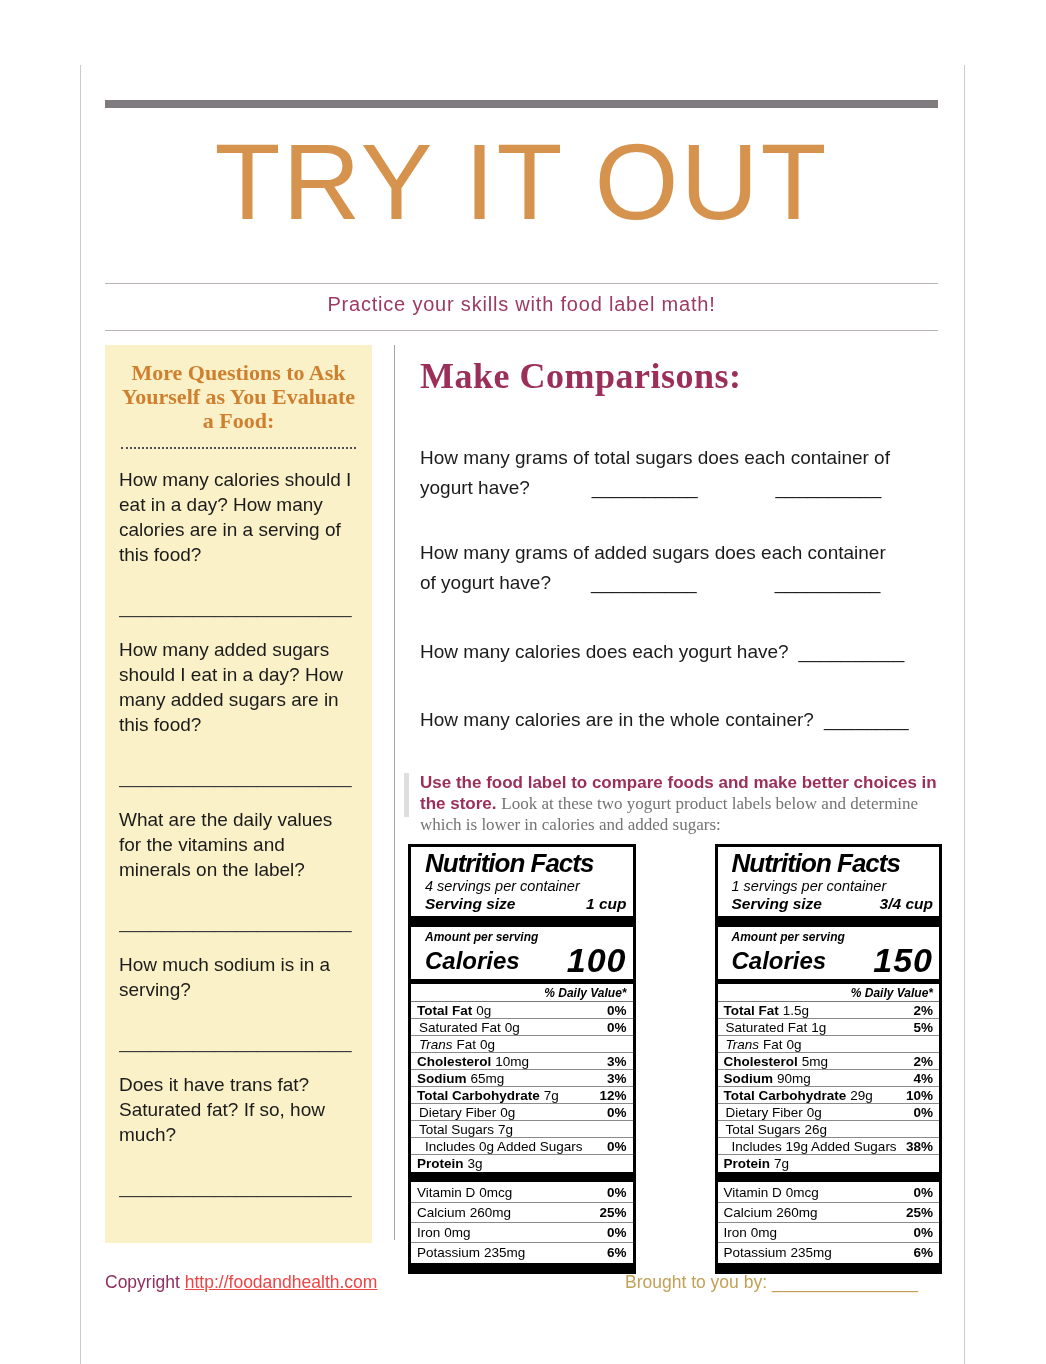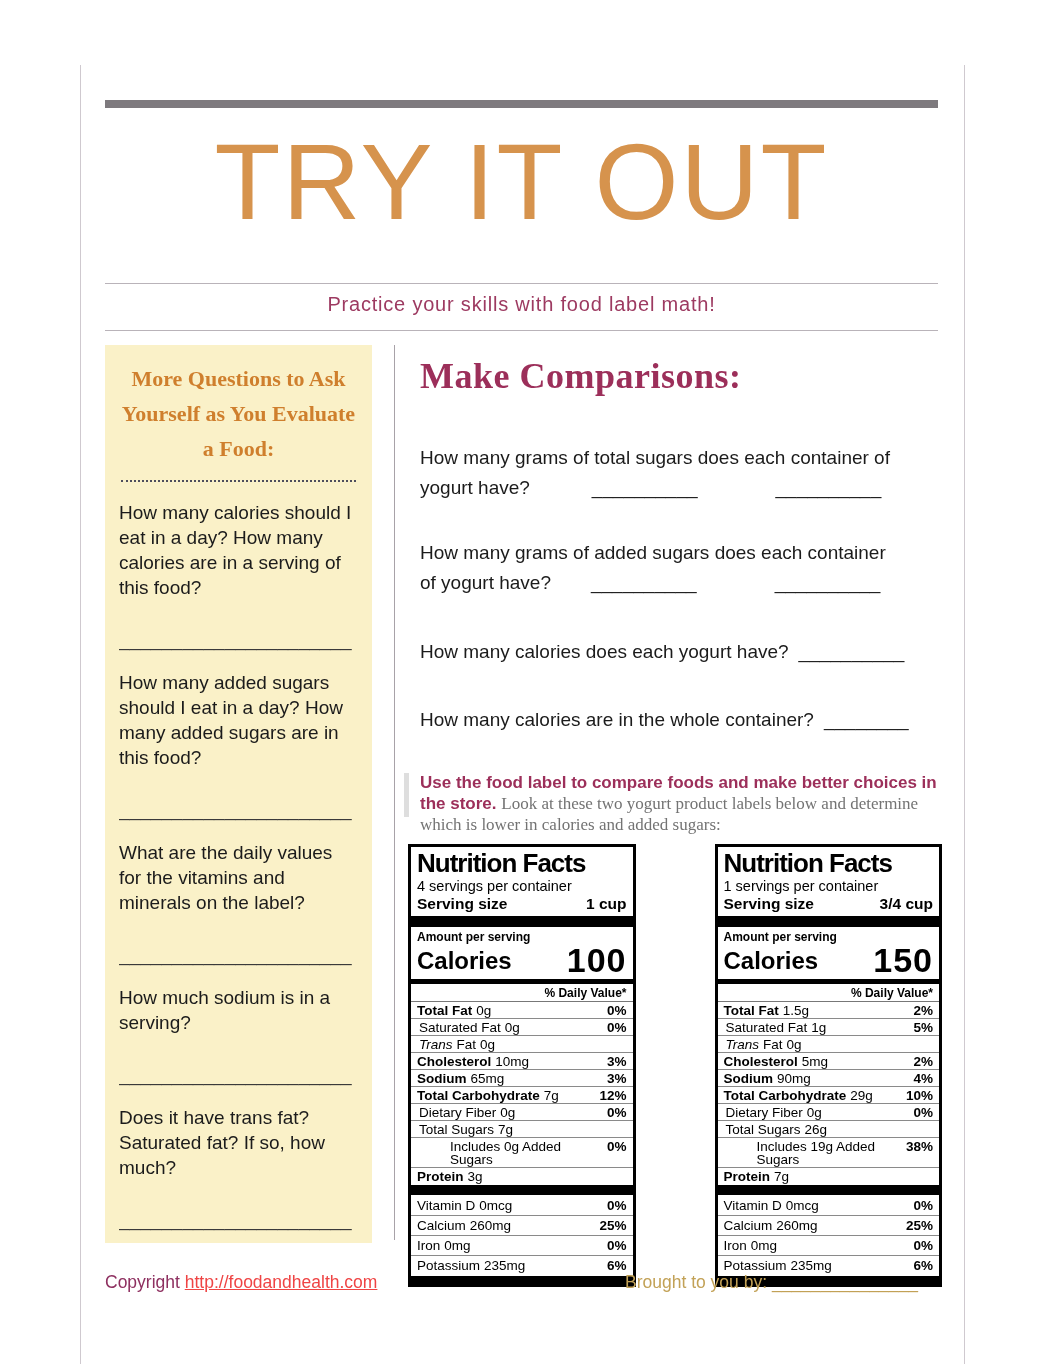--- a/index.html
+++ b/index.html
@@ -17,21 +17,21 @@
   .hr { position:absolute; left:105px; width:833px; height:1px; background:#b9b3b9; }
   .hr1 { top:283px; } .hr2 { top:330px; }
 
   .subtitle { position:absolute; left:105px; top:293px; width:833px; text-align:center;
               font-size:20px; color:#9d3a61; letter-spacing:0.8px; }
 
   
   .sidebar { position:absolute; left:105px; top:345px; width:267px; height:898px;
              background:#faf1c8; padding:16px 14px; }
   .sb-heading { font-family:"Liberation Serif", serif; font-weight:bold; font-size:22px;
-                line-height:35px; color:#cf7f2d; text-align:center; }
+                line-height:24px; color:#cf7f2d; text-align:center; }
   .sb-dots { border-top:2px dotted #4d4d5c; margin:14px 2px 10px 2px; }
   .sbi { margin-top:18px; }
   .sbq { font-size:19px; line-height:25px; color:#1b1b1b; }
   .sbb { margin-top:27px; font-size:19px; line-height:25px; color:#3a3a3a;
          white-space:nowrap; overflow:hidden; }
 
   .divider { position:absolute; left:394px; top:345px; width:1px; height:895px; background:#a8a2a8; }
 
   
   .main { position:absolute; left:420px; top:345px; width:522px; }
@@ -45,38 +45,38 @@
   .bq3  { margin-left:10px; } .bq4  { margin-left:10px; }
 
   .intro { margin-top:37px; font-size:17px; line-height:21px; position:relative; }
   .intro::before { content:""; position:absolute; left:-16px; top:1px; width:5px; height:44px; background:#dedede; }
   .ib { font-weight:bold; color:#9c2f5a; }
   .ir { color:#737373;font-family:Liberation Serif, serif; }
 
   
   .labels { display:flex; gap:79px; margin-left:-12px; margin-top:9px; }
   .nf { width:229px; border:3px solid #000; background:#fff; color:#000; }
-  .pad { padding-left:6px; padding-right:6px; }
+  .pad { padding-left:14px; padding-right:6px;font-style:italic; }
   .nf-title { font-weight:bold; font-size:26px; line-height:29px; letter-spacing:-1px; padding-top:2px; }
   .nf-serv { font-size:14.5px; line-height:17px; }
   .nf-ss { font-weight:bold; font-size:15.5px; line-height:18px; display:flex; justify-content:space-between;gap:8px; }
   .bar { background:#000; width:100%; }
   .b11 { height:11px; margin:3px 0; }
   .b5  { height:5px;  margin:2px 0 1px 0; }
   .b10 { height:10px; margin:1px 0; }
   .b8  { height:8px;  margin-top:1px; }
   .nf-aps { font-weight:bold; font-size:12px; line-height:14px; }
   .nf-cal { display:flex; justify-content:space-between; align-items:flex-end; line-height:33px; }
   .cl { font-weight:bold; font-size:24px; }
   .cv { font-weight:bold; font-size:34px; letter-spacing:1px; }
   .nf-dvh { text-align:right; font-weight:bold; font-size:12px; line-height:16px; border-bottom:1px solid #777; }
   .nfr { display:flex; align-items:baseline; font-size:13.5px; line-height:13px;
          padding:1.5px 6px; border-bottom:1px solid #8a8a8a; }
   .nfr.nb { border-bottom:none; }
-  .ind1 { padding-left:8px; } .ind2 { padding-left:39px; }
+  .ind1 { padding-left:8px; } .ind2 { padding-left:14px; }
   .pre { font-style:italic; margin-right:4px; }
   .pre:empty { display:none; }
   .nm.bn { font-weight:bold; }
   .amt { margin-left:4px; }
   .amt:empty { display:none; }
   .dv { margin-left:auto; font-weight:bold; }
   .vit { line-height:14px; padding:2.5px 6px; }
 
   
   .footer-left { position:absolute; left:105px; top:1272px; font-size:17.5px; color:#8e3060; }

